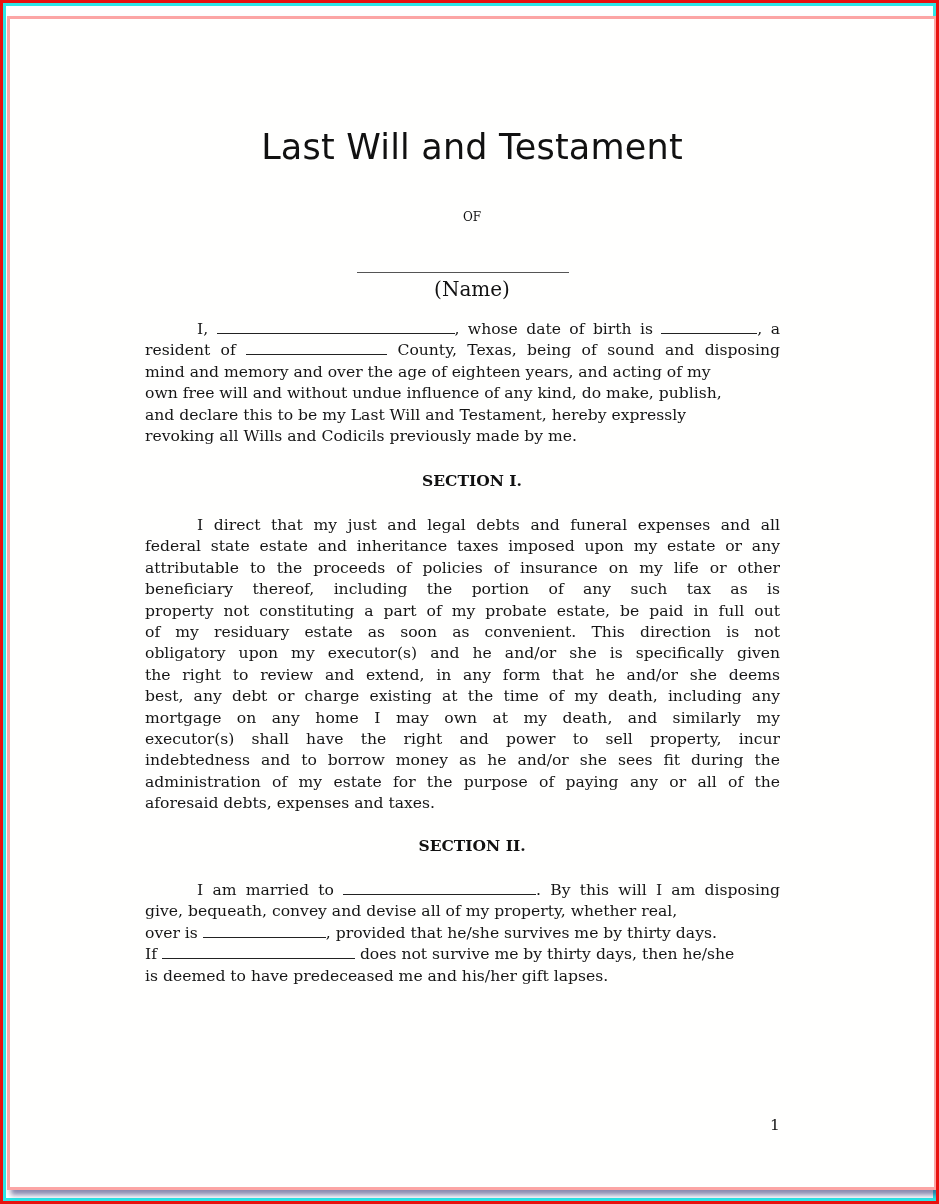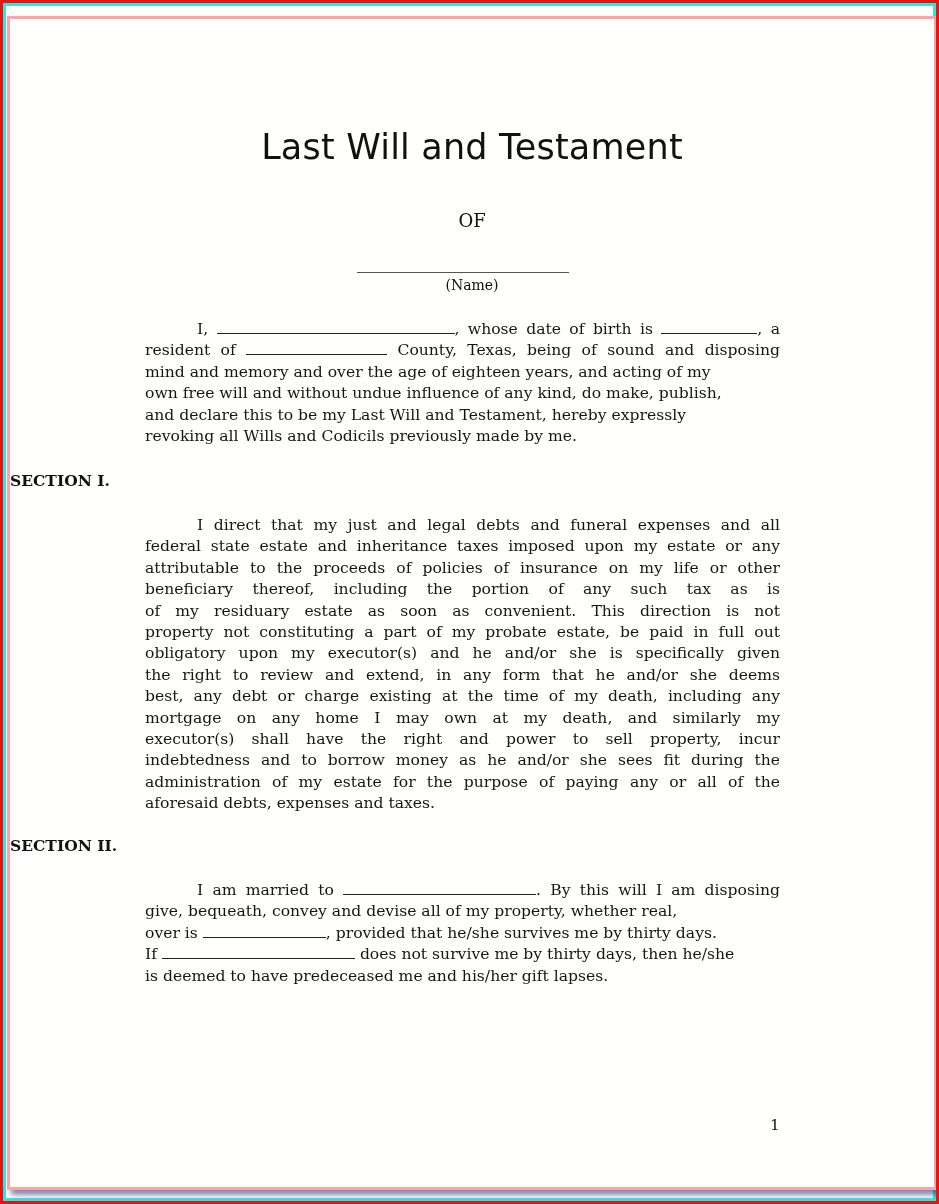--- a/index.html
+++ b/index.html
@@ -27,46 +27,46 @@
       position: absolute; left: 0; right: 0; top: 108px;
       text-align: center;
       font-family: "DejaVu Sans", sans-serif;
       font-size: 35px; color: #111;
       letter-spacing: 0.2px;
     }
     .of {
       position: absolute; left: 0; right: 0; top: 191px;
       text-align: center;
       font-family: "DejaVu Serif", serif;
-      font-size: 18px; color: #111;
+      font-size: 12px; color: #111;
     }
     .name-line {
       position: absolute; left: 347px; top: 253px;
       width: 212px; height: 0;
       border-top: 1.5px solid #555;
     }
     .name-label {
       position: absolute; left: 0; right: 0; top: 258px;
       text-align: center;
       font-family: "DejaVu Serif", serif;
-      font-size: 14px; color: #111;
+      font-size: 20px; color: #111;
     }
     .body-block {
       position: absolute; left: 135px; width: 635px;
       font-family: "DejaVu Serif", serif;
       font-size: 15.6px; line-height: 21.4px; color: #151515;
       text-align: justify;
     }
     .body-block .line { display: block; white-space: nowrap; }
     .line.just { text-align: justify; text-align-last: justify; white-space: normal; }
     .indent { display: inline-block; width: 52px; }
     .blank { display: inline-block; border-bottom: 1.2px solid #222; height: 14px; vertical-align: baseline; }
     .section-head {
       position: absolute; left: 0; right: 0;
-      text-align: left;
+      text-align: center;
       font-family: "DejaVu Serif", serif;
       font-weight: bold; font-size: 15.5px; color: #111;
     }
     .page-num {
       position: absolute; left: 760px; top: 1097px;
       font-family: "DejaVu Serif", serif;
       font-size: 15.5px; color: #111;
     }
   </style>
 </head>
@@ -89,22 +89,22 @@
     <span class="line">revoking all Wills and Codicils previously made by me.</span>
   </div>
 
   <div class="section-head" style="top:452px;">SECTION I.</div>
 
   <div class="body-block" id="sec1" style="top:496px;">
       <span class="line just"><span class="indent"></span><span>I direct that my just and legal debts and funeral expenses and all</span></span>
       <span class="line just"><span>federal state estate and inheritance taxes imposed upon my estate or any</span></span>
       <span class="line just"><span>attributable to the proceeds of policies of insurance on my life or other</span></span>
       <span class="line just"><span>beneficiary thereof, including the portion of any such tax as is</span></span>
+      <span class="line just"><span>property not constituting a part of my probate estate, be paid in full out</span></span>
       <span class="line just"><span>of my residuary estate as soon as convenient.  This direction is not</span></span>
-      <span class="line just"><span>property not constituting a part of my probate estate, be paid in full out</span></span>
       <span class="line just"><span>obligatory upon my executor(s) and he and/or she is specifically given</span></span>
       <span class="line just"><span>the right to review and extend, in any form that he and/or she deems</span></span>
       <span class="line just"><span>best, any debt or charge existing at the time of my death, including any</span></span>
       <span class="line just"><span>mortgage on any home I may own at my death, and similarly my</span></span>
       <span class="line just"><span>executor(s) shall have the right and power to sell property, incur</span></span>
       <span class="line just"><span>indebtedness and to borrow money as he and/or she sees fit during the</span></span>
       <span class="line just"><span>administration of my estate for the purpose of paying any or all of the</span></span>
       <span class="line"><span>aforesaid debts, expenses and taxes.</span></span>
     </div>
 

